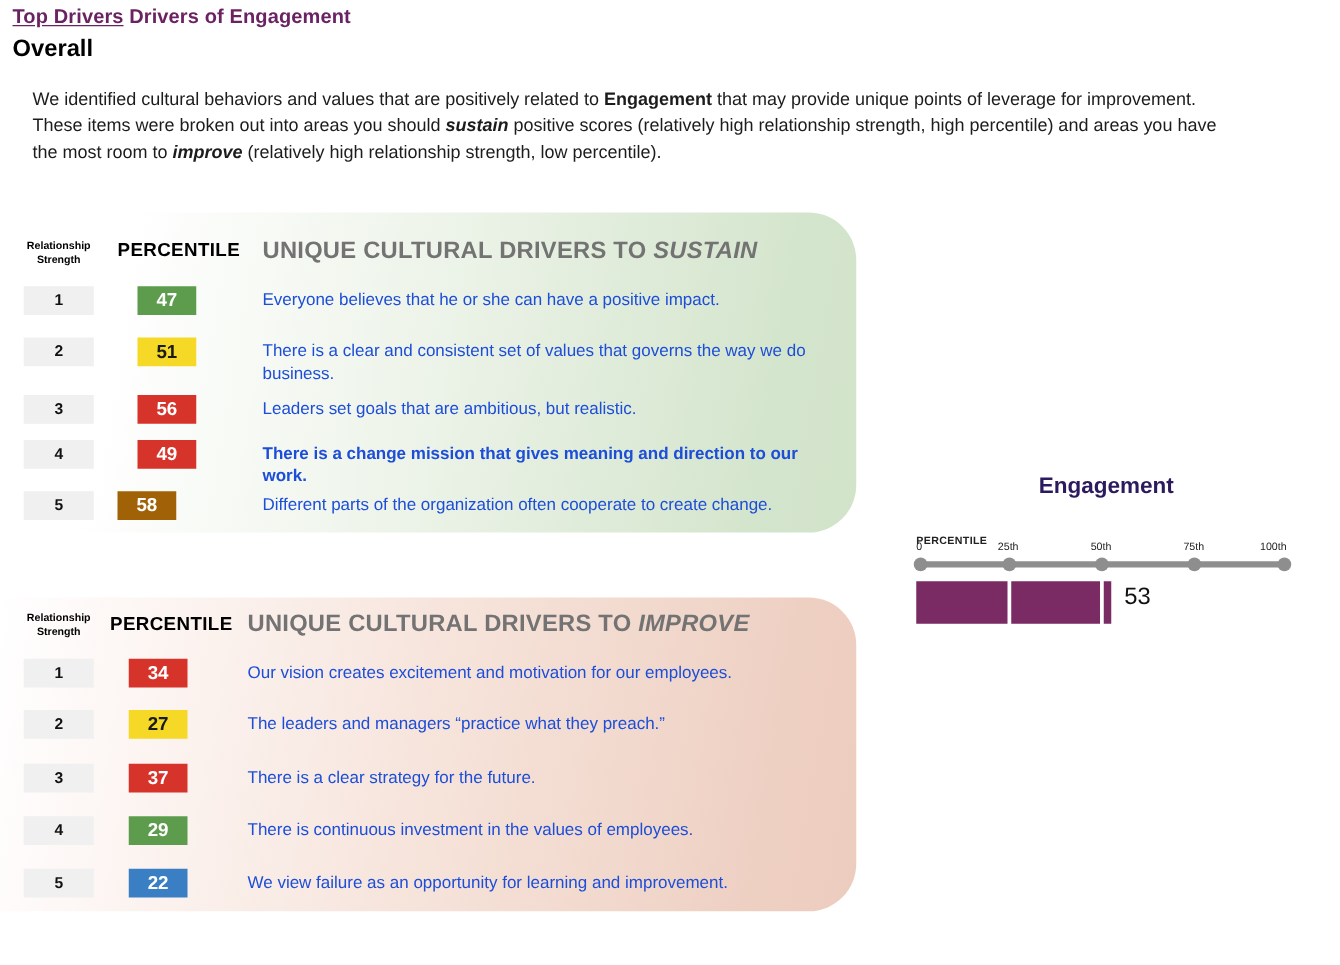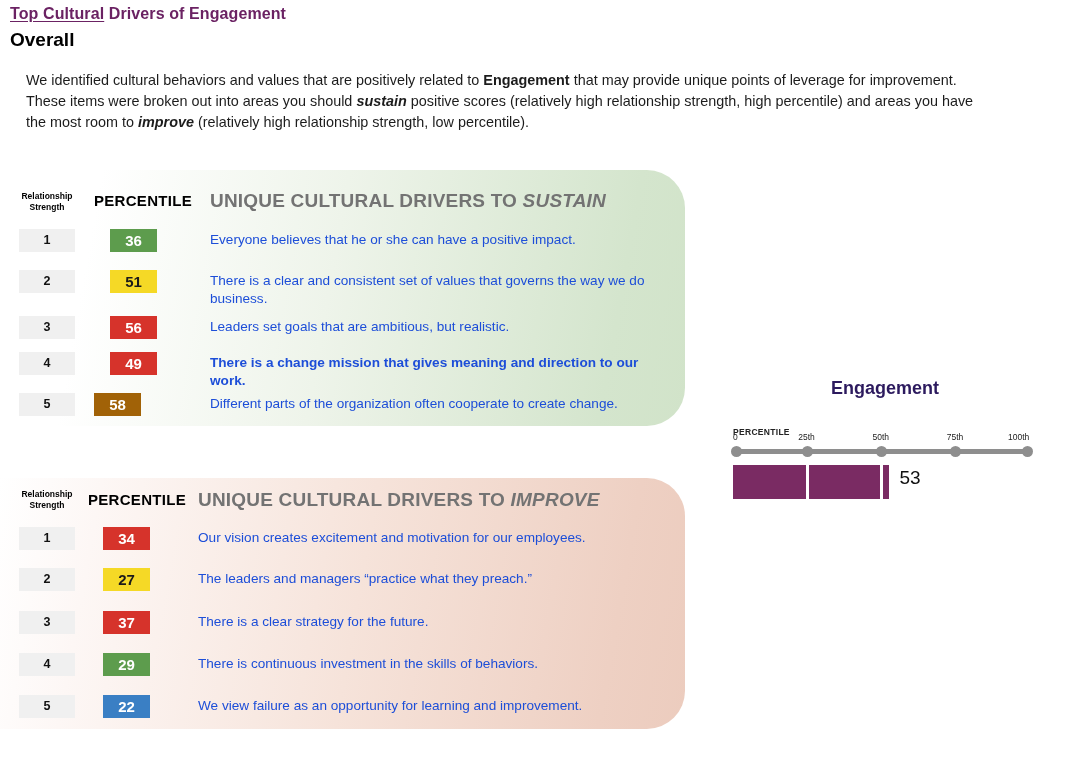--- a/index.html
+++ b/index.html
@@ -204,38 +204,38 @@
   .bar-value {
     position: absolute;
     top: 89px;
     font-size: 19px;
     color: #111;
   }
 </style>
 </head>
 <body>
 
-<div class="page-title"><span class="underlined">Top Cultural</span><span> Drivers of Engagement</span></div>
+<div class="page-title"><span class="underlined">Top Drivers</span><span> Drivers of Engagement</span></div>
 <div class="page-subtitle">Overall</div>
 
 <div class="intro"><span>We identified cultural behaviors and values that are positively related to </span><b>Engagement</b><span> that may provide unique points of leverage for improvement. These items were broken out into areas you should </span><i>sustain</i><span> positive scores (relatively high relationship strength, high percentile) and areas you have the most room to </span><i>improve</i><span> (relatively high relationship strength, low percentile).</span></div>
 
 <div class="panel panel-sustain"></div>
 
 <div class="col-head-rs" style="left:5px; top:191px;">
   <div>Relationship</div>
   <div>Strength</div>
 </div>
 <div class="col-head-pct" style="left:94px; top:192px;">PERCENTILE</div>
 <div class="col-head-title" style="left:210px; top:190px;"><span>UNIQUE CULTURAL DRIVERS TO </span><em>SUSTAIN</em></div>
 
 <div id="sustain-rows">
     <div class="row" style="top: 229px;">
       <div class="rank-chip" style="left: 19px;">1</div>
-      <div class="pct-badge" style="left: 110px; background: rgb(93, 156, 77);">36</div>
+      <div class="pct-badge" style="left: 110px; background: rgb(93, 156, 77);">47</div>
       <div class="item-text" style="left: 210px; top: 2px;">Everyone believes that he or she can have a positive impact.</div>
     </div>
     <div class="row" style="top: 270px;">
       <div class="rank-chip" style="left: 19px;">2</div>
       <div class="pct-badge yellow" style="left: 110px; background: rgb(245, 217, 38);">51</div>
       <div class="item-text" style="left: 210px; top: 2px;">There is a clear and consistent set of values that governs the way we do business.</div>
     </div>
     <div class="row" style="top: 316px;">
       <div class="rank-chip" style="left: 19px;">3</div>
       <div class="pct-badge" style="left: 110px; background: rgb(214, 51, 43);">56</div>
@@ -274,21 +274,21 @@
       <div class="item-text" style="left: 198px; top: 2px;">The leaders and managers “practice what they preach.”</div>
     </div>
     <div class="row" style="top: 611px;">
       <div class="rank-chip" style="left: 19px;">3</div>
       <div class="pct-badge" style="left: 103px; background: rgb(214, 51, 43);">37</div>
       <div class="item-text" style="left: 198px; top: 2px;">There is a clear strategy for the future.</div>
     </div>
     <div class="row" style="top: 653px;">
       <div class="rank-chip" style="left: 19px;">4</div>
       <div class="pct-badge" style="left: 103px; background: rgb(93, 156, 77);">29</div>
-      <div class="item-text" style="left: 198px; top: 2px;">There is continuous investment in the skills of behaviors.</div>
+      <div class="item-text" style="left: 198px; top: 2px;">There is continuous investment in the values of employees.</div>
     </div>
     <div class="row" style="top: 695px;">
       <div class="rank-chip" style="left: 19px;">5</div>
       <div class="pct-badge" style="left: 103px; background: rgb(58, 127, 196);">22</div>
       <div class="item-text" style="left: 198px; top: 2px;">We view failure as an opportunity for learning and improvement.</div>
     </div>
   </div>
 
 <div class="gauge">
   <div class="gauge-title">Engagement</div>

